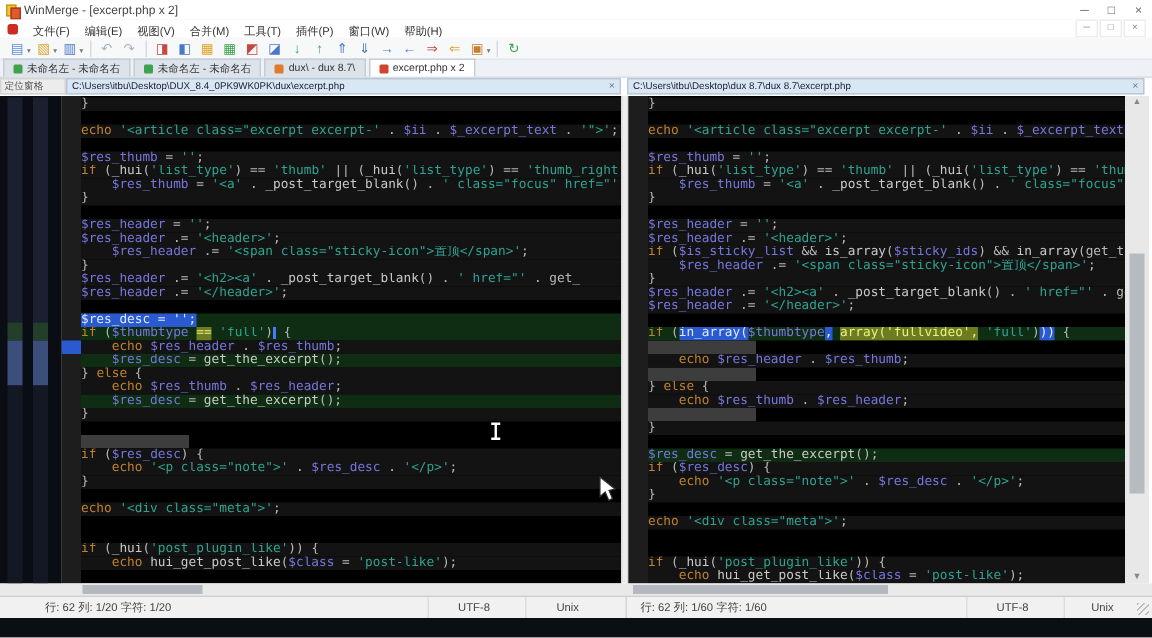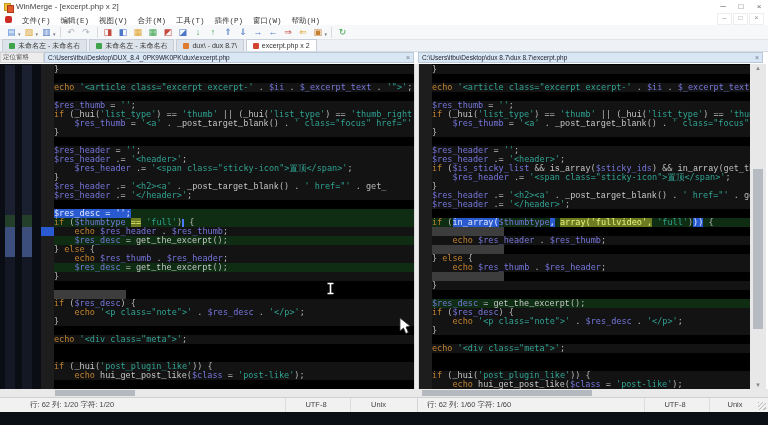--- a/index.html
+++ b/index.html
@@ -8,21 +8,21 @@
   
   #titlebar{position:absolute;left:0;top:0;width:768px;height:13px;background:#fff;
             border-bottom:1px solid #e6e6e6;display:flex;align-items:center;}
   #app-icon{width:8px;height:8px;margin:0 4px 0 4px;position:relative;}
   #app-icon .a{position:absolute;left:0;top:0;width:5px;height:6px;background:#f4c33c;border:1px solid #c89a20;}
   #app-icon .b{position:absolute;left:3px;top:2px;width:5px;height:6px;background:#e05a2b;border:1px solid #a93d18;}
   #title-text{font-size:8px;color:#444;}
   #win-controls{margin-left:auto;display:flex;}
   .win-btn{width:18px;height:12px;font-size:8px;color:#666;text-align:center;line-height:12px;}
   
-  #menubar{position:absolute;left:0;top:13px;width:768px;height:12px;background:#fff;display:flex;align-items:center;font-family:Liberation Mono, monospace;}
+  #menubar{position:absolute;left:0;top:13px;width:768px;height:12px;background:#fff;display:flex;align-items:center;}
   #mdi-icon{width:7px;height:7px;border-radius:2px;background:#cc2b24;margin:0 5px 0 5px;}
   .menu-item{font-size:7.5px;color:#333;padding:0 5px;}
   #mdi-controls{margin-left:auto;display:flex;margin-right:4px;}
   .mdi-btn{width:13px;height:10px;font-size:6.5px;color:#888;text-align:center;line-height:10px;border:1px solid #eee;margin-left:1px;}
   
   #toolbar{position:absolute;left:0;top:25px;width:768px;height:15px;background:#f7f8fa;
            border-bottom:1px solid #e2e4e8;display:flex;align-items:center;padding-left:4px;box-sizing:border-box;}
   .tb-icon{width:13px;height:13px;display:flex;align-items:center;justify-content:center;
            font-size:9px;margin:0 1px;}
   .tb-dd{font-size:5px;color:#777;margin:3px 1px 0 -1px;}
@@ -56,21 +56,21 @@
   #gutter-mark{position:absolute;left:0;top:163px;width:13px;height:9px;background:#2a5ad0;}
   .code{position:absolute;left:13px;right:0;top:1px;}
   .line{height:9px;line-height:9px;white-space:pre;overflow:hidden;
         font-family:"DejaVu Sans Mono",monospace;font-size:8.5px;}
   .line.n{background:#131313;}
   .line.d{background:#0e2d12;}
   .line.e{background:transparent;}
   .line.g{background:transparent;}
   .ph-bar{width:72px;height:9px;background:#3d3d3d;}
   .line .k{color:#c0812e;} .line .v{color:#7676dd;} .line .s{color:#2fa291;}
-  .line .o{color:#b9b9b9;} .line .f{color:#c9c9c9;font-family:Liberation Mono, monospace;}
+  .line .o{color:#b9b9b9;} .line .f{color:#c9c9c9;}
   .line .b{background:#2a5ad0;color:#e0e8ff;text-align:center;}
   .line .w{background:#6d7c20;color:#e8f37e;}
   .caret{display:inline-block;width:2px;height:8px;background:#4a78ff;vertical-align:middle;}
   #splitter{position:absolute;left:414px;top:0;width:5px;height:325px;background:#ececec;border-left:1px solid #d9d9d9;border-right:1px solid #d9d9d9;box-sizing:border-box;}
   #vscroll{position:absolute;left:750px;top:0;width:16px;height:325px;background:#e8e8e8;}
   #vscroll .arrow{position:absolute;left:0;width:16px;height:8px;font-size:6px;color:#888;text-align:center;line-height:8px;}
   #vs-thumb{position:absolute;left:3px;top:105px;width:10px;height:160px;background:#b6bac1;}
   #main-right-margin{position:absolute;left:766px;top:0;width:2px;height:325px;background:#fff;}
   
   #hscrollrow{position:absolute;left:0;top:389px;width:768px;height:8px;background:#e9e9e9;}

